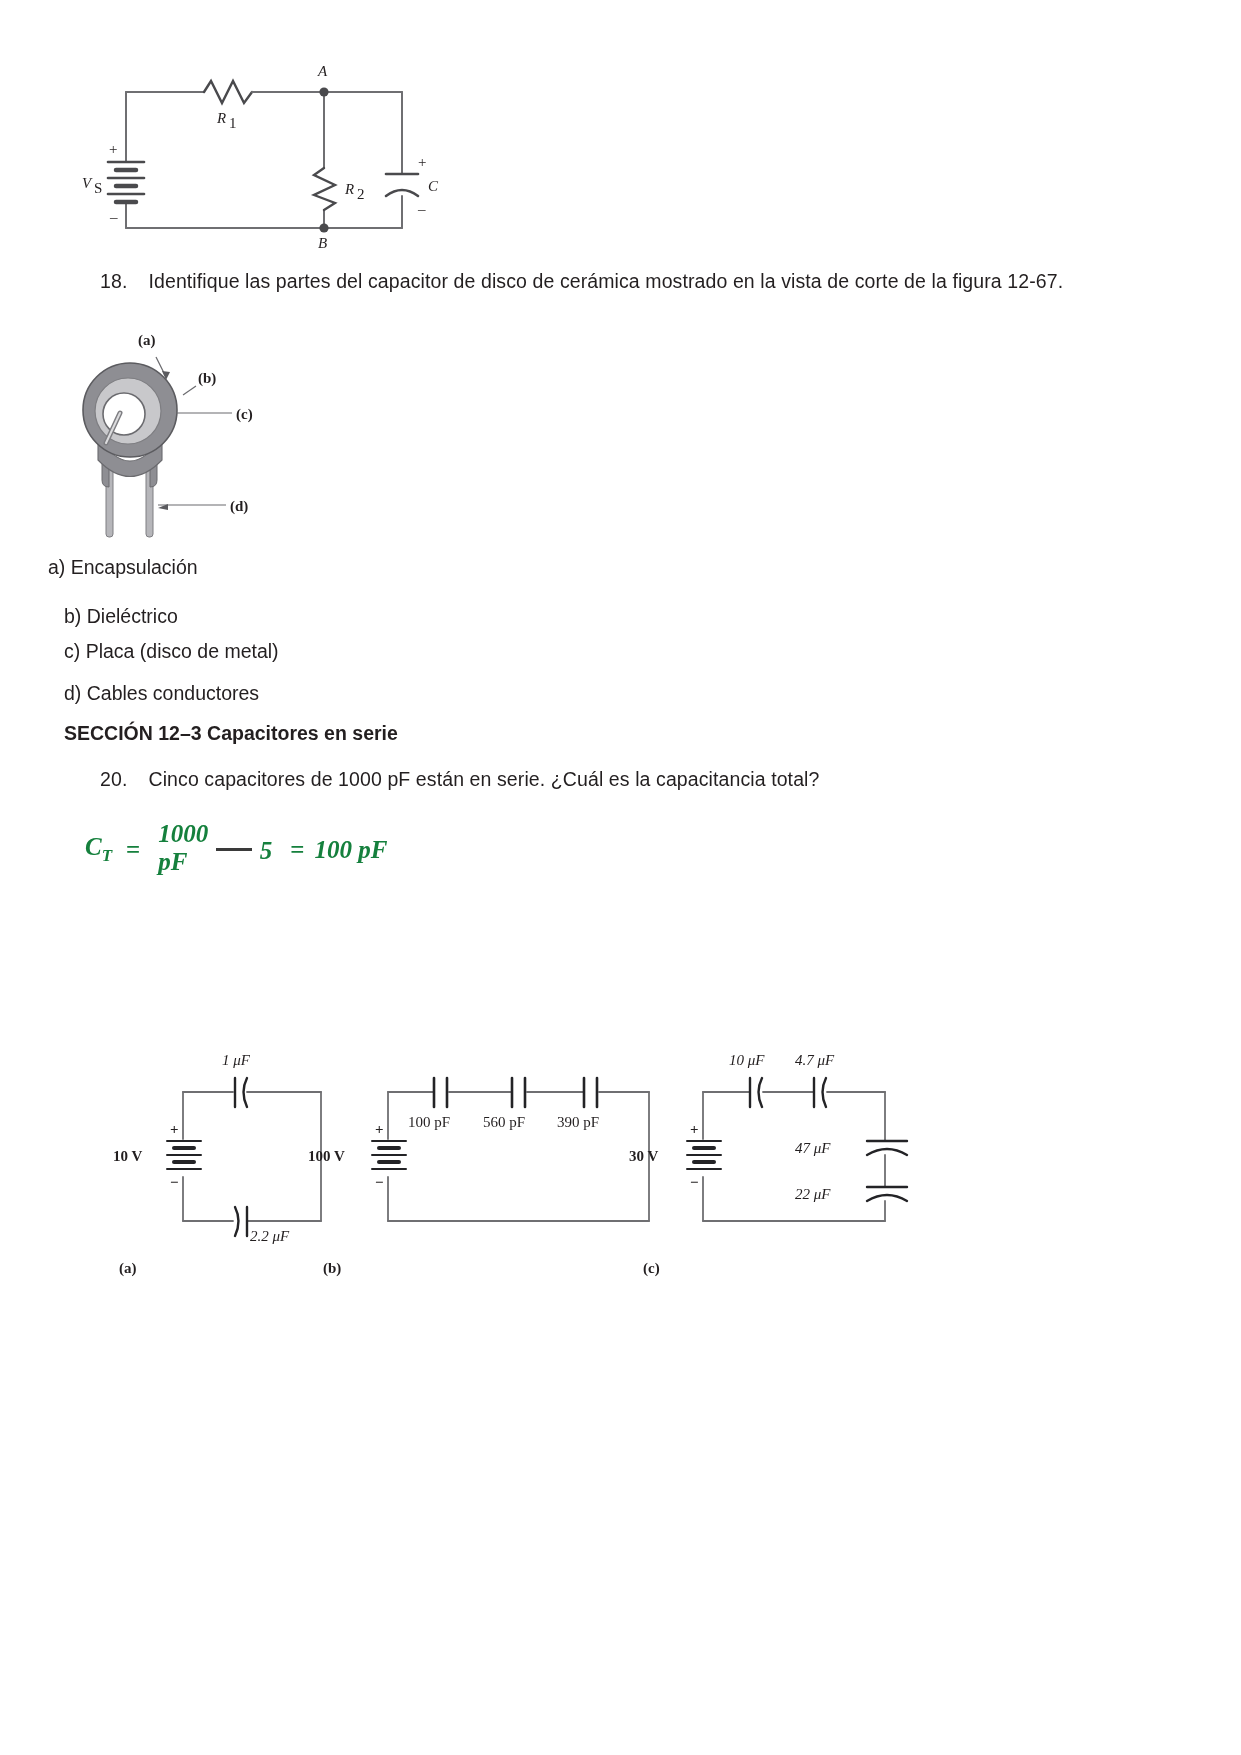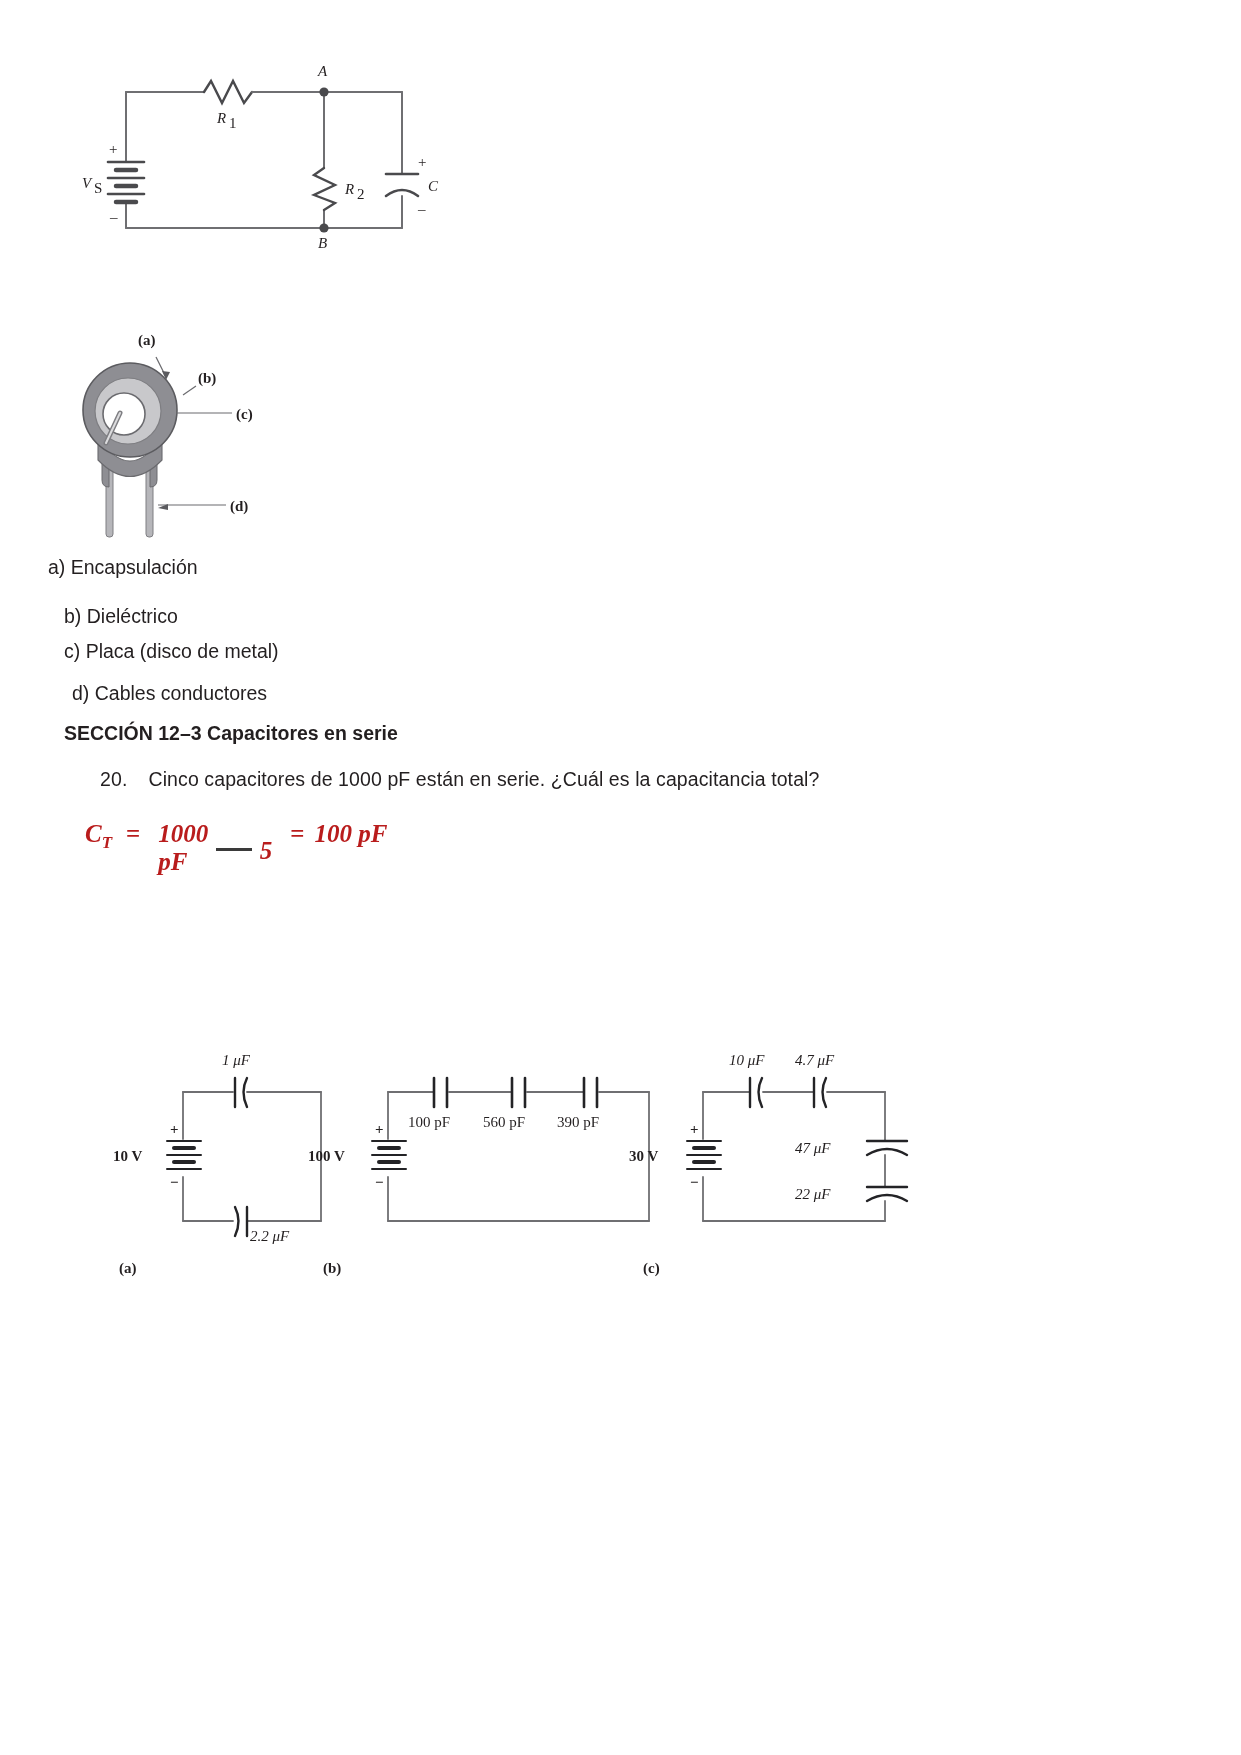--- a/index.html
+++ b/index.html
@@ -63,24 +63,25 @@
     width: 300px;
     height: 225px;
   }
 
   
   .formula {
     position: absolute;
     left: 85px;
     top: 900px;
     display: flex;
+    align-items: center;
     font-family: "Liberation Serif", serif;
     font-style: italic;
     font-weight: bold;
-    color: #b91c1c;
+    color: #15803d;
     font-size: 25px;
   }
   .formula .ct { margin-right: 4px; }
   .formula .ct sub {
     font-size: 17px;
     font-style: italic;
   }
   .formula .eq { margin: 0 10px; font-style: normal; }
   .frac {
     display: inline-flex;
@@ -193,20 +194,25 @@
 
       <text class="circ-label-i" x="238" y="26" font-size="16">A</text>
       <text class="circ-label-i" x="238" y="198" font-size="16">B</text>
 
       <text class="circ-label-i" x="348" y="141" font-size="17">C</text>
       <text class="circ-label" x="338" y="117" font-size="17" fill="#4a4a4d">+</text>
       <text class="circ-label" x="338" y="164" font-size="17" fill="#4a4a4d">–</text>
     </svg>
   </div>
 
+  <div class="qline" style="left:100px; top:268px;">
+    <span>18.</span>
+    <span style="display:inline-block;width:10px"></span>
+    <span>Identifique las partes del capacitor de disco de cerámica mostrado en la vista de corte de la figura 12-67.</span>
+  </div>
 
   <div class="fig-disc">
     <svg width="300" height="225" viewBox="0 0 300 225" xmlns="http://www.w3.org/2000/svg">
 
       <g>
         <rect x="36" y="140" width="7" height="72" rx="3" fill="#b6b6ba" stroke="#7e7e82" stroke-width="1"></rect>
         <rect x="76" y="140" width="7" height="72" rx="3" fill="#b6b6ba" stroke="#7e7e82" stroke-width="1"></rect>
       </g>
 
       <path d="M32 120 L32 155 Q32 162 39 162 L39 120 Z" fill="#8e8e93" stroke="#6b6b6f" stroke-width="1"></path>
@@ -236,21 +242,21 @@
       <text class="sub-label" x="68" y="20" font-size="14">(a)</text>
       <text class="sub-label" x="128" y="58" font-size="14">(b)</text>
       <text class="sub-label" x="166" y="94" font-size="14">(c)</text>
       <text class="sub-label" x="160" y="186" font-size="14">(d)</text>
     </svg>
   </div>
 
   <div class="ans" style="left:48px; top:554px;">a) Encapsulación</div>
   <div class="ans" style="left:64px; top:596px;margin-top:7px;">b) Dieléctrico</div>
   <div class="ans" style="left:64px; top:638px;">c) Placa (disco de metal)</div>
-  <div class="ans" style="left:64px; top:680px;margin-left:8px;">d) Cables conductores</div>
+  <div class="ans" style="left:64px; top:680px;">d) Cables conductores</div>
 
   <div class="section-head" style="left:64px; top:722px;">SECCIÓN 12–3 Capacitores en serie</div>
 
   <div class="qline" style="left:100px; top:766px;">
     <span>20.</span>
     <span style="display:inline-block;width:10px"></span>
     <span>Cinco capacitores de 1000 pF están en serie. ¿Cuál es la capacitancia total?</span>
   </div>
 
   <div class="formula" style="top:820px;">

